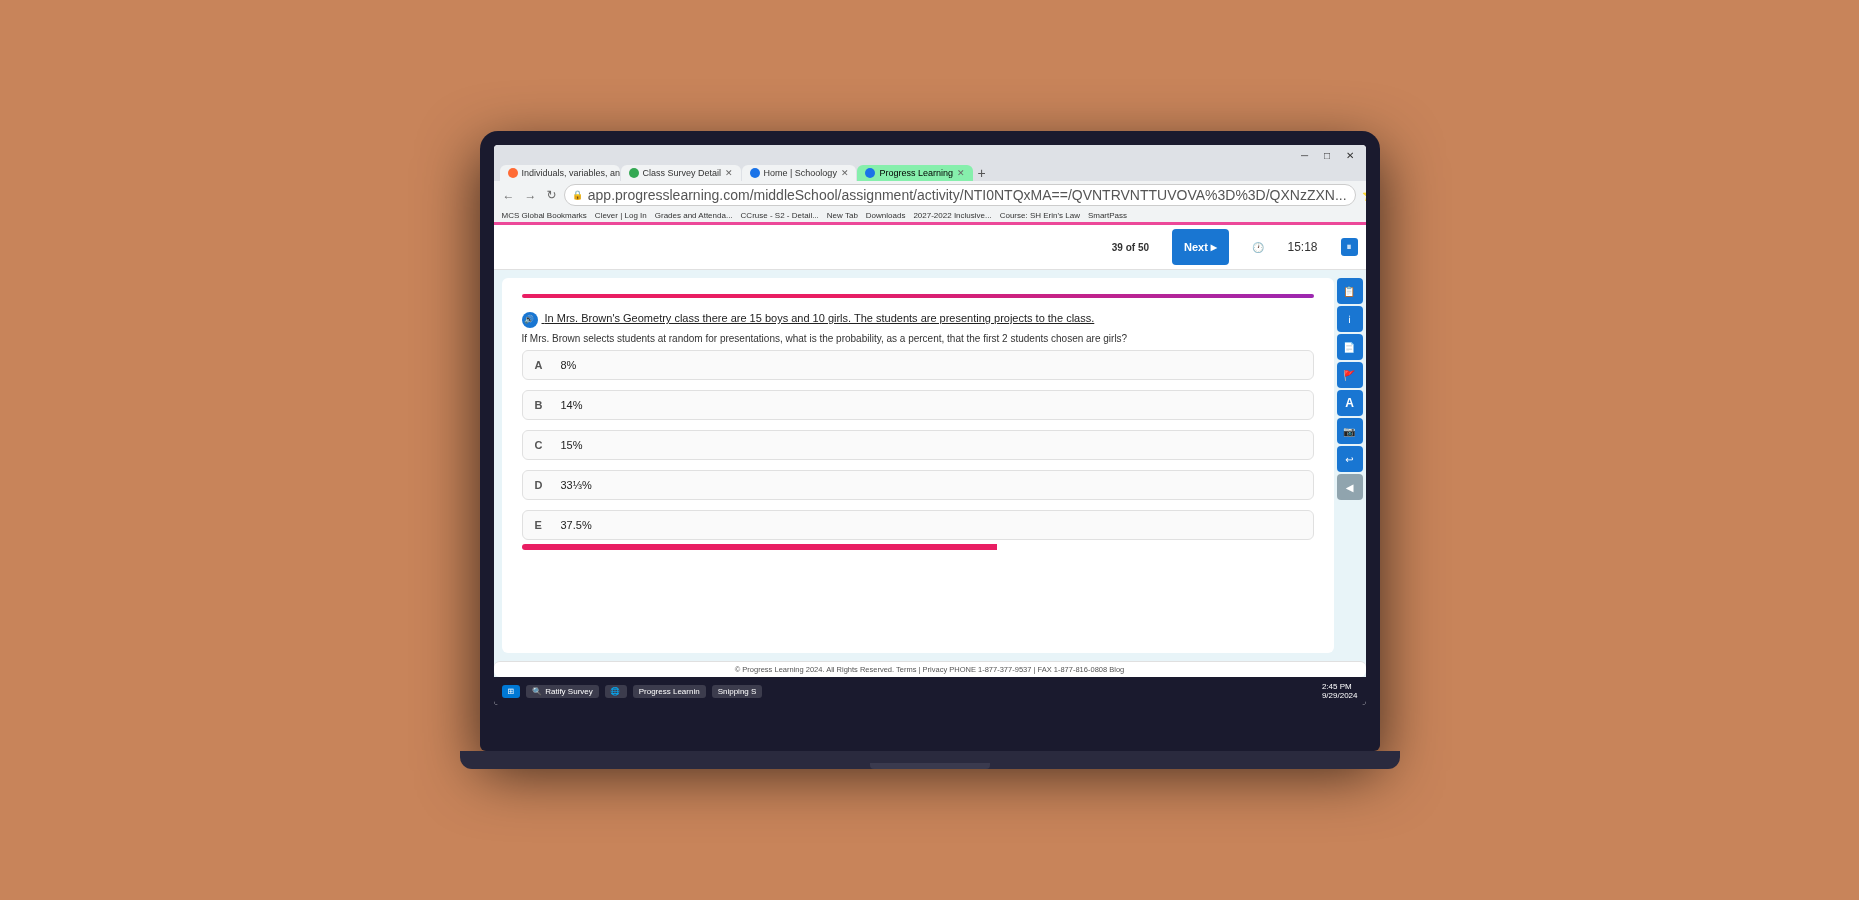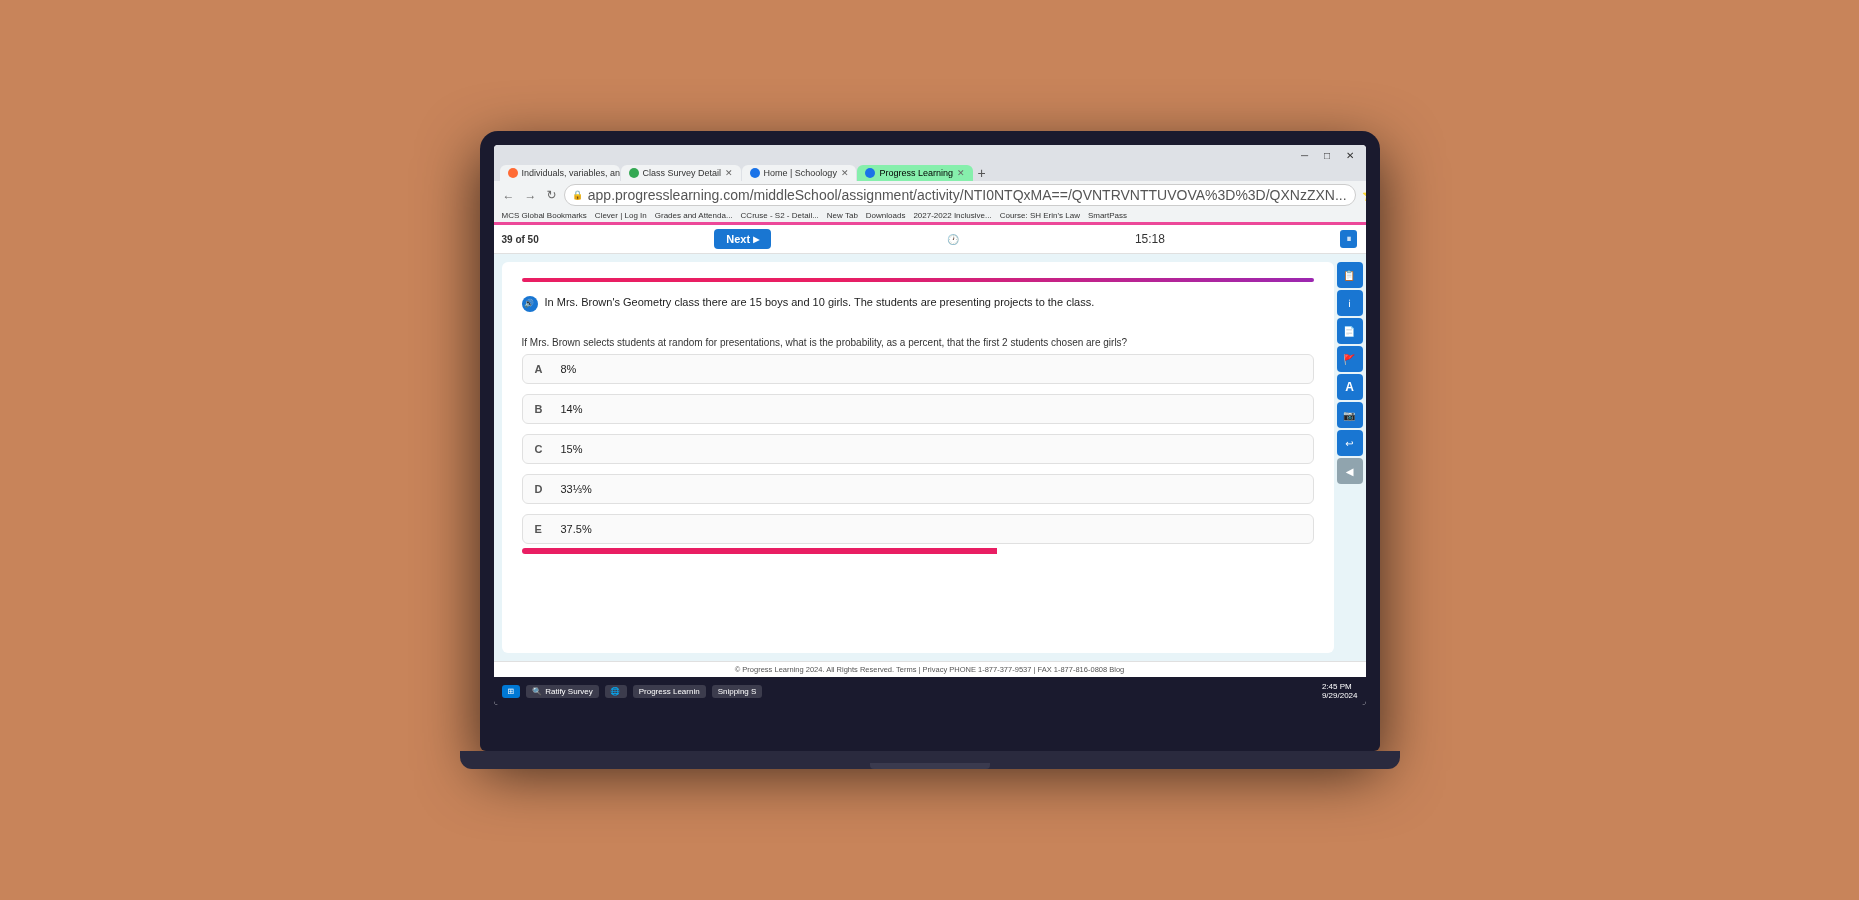--- a/index.html
+++ b/index.html
@@ -173,39 +173,39 @@
       flex-direction: column;
       background: #e8f4f8;
       overflow: hidden;
     }
 
     
     .pl-header {
       background: #fff;
       display: flex;
       align-items: center;
-      justify-content: space-between;
+      justify-content: flex-end;
       padding: 4px 8px;
       border-bottom: 1px solid #e0e0e0;
-      gap: 1px;
+      gap: 23px;
       flex-shrink: 0;
     }
 
     .question-counter {
       font-size: 10px;
       color: #333;
       font-weight: bold;
     }
 
     .next-btn {
       background: #1976d2;
       color: #fff;
       border: none;
       border-radius: 4px;
-      padding: 4px 12px;
+      padding: 12px 12px;
       font-size: 11px;
       font-weight: bold;
       cursor: pointer;
       display: flex;
       align-items: center;
       gap: 3px;
     }
 
     .next-btn::after {
       content: '▶';
@@ -252,21 +252,22 @@
       height: 4px;
       background: linear-gradient(to right, #e91e63 0%, #e91e63 40%, #9c27b0 100%);
       border-radius: 2px;
       margin-bottom: 12px;
     }
 
     .question-text {
       font-size: 11px;
       color: #222;
       line-height: 1.5;
-      margin-bottom: 24px;
+      margin-bottom: 4px;
+      text-decoration: underline;
     }
 
     .question-sub {
       font-size: 10px;
       color: #333;
       margin-bottom: 4px;
       line-height: 1.4;
     }
 
     .audio-icon {
@@ -344,20 +345,21 @@
 
     
     .pl-footer {
       background: #fff;
       text-align: center;
       padding: 3px;
       font-size: 7.5px;
       color: #555;
       border-top: 1px solid #e0e0e0;
       flex-shrink: 0;
+      border-radius: 6px;
     }
 
     
     .taskbar {
       background: #1a1a2e;
       height: 28px;
       display: flex;
       align-items: center;
       padding: 0 8px;
       gap: 6px;

